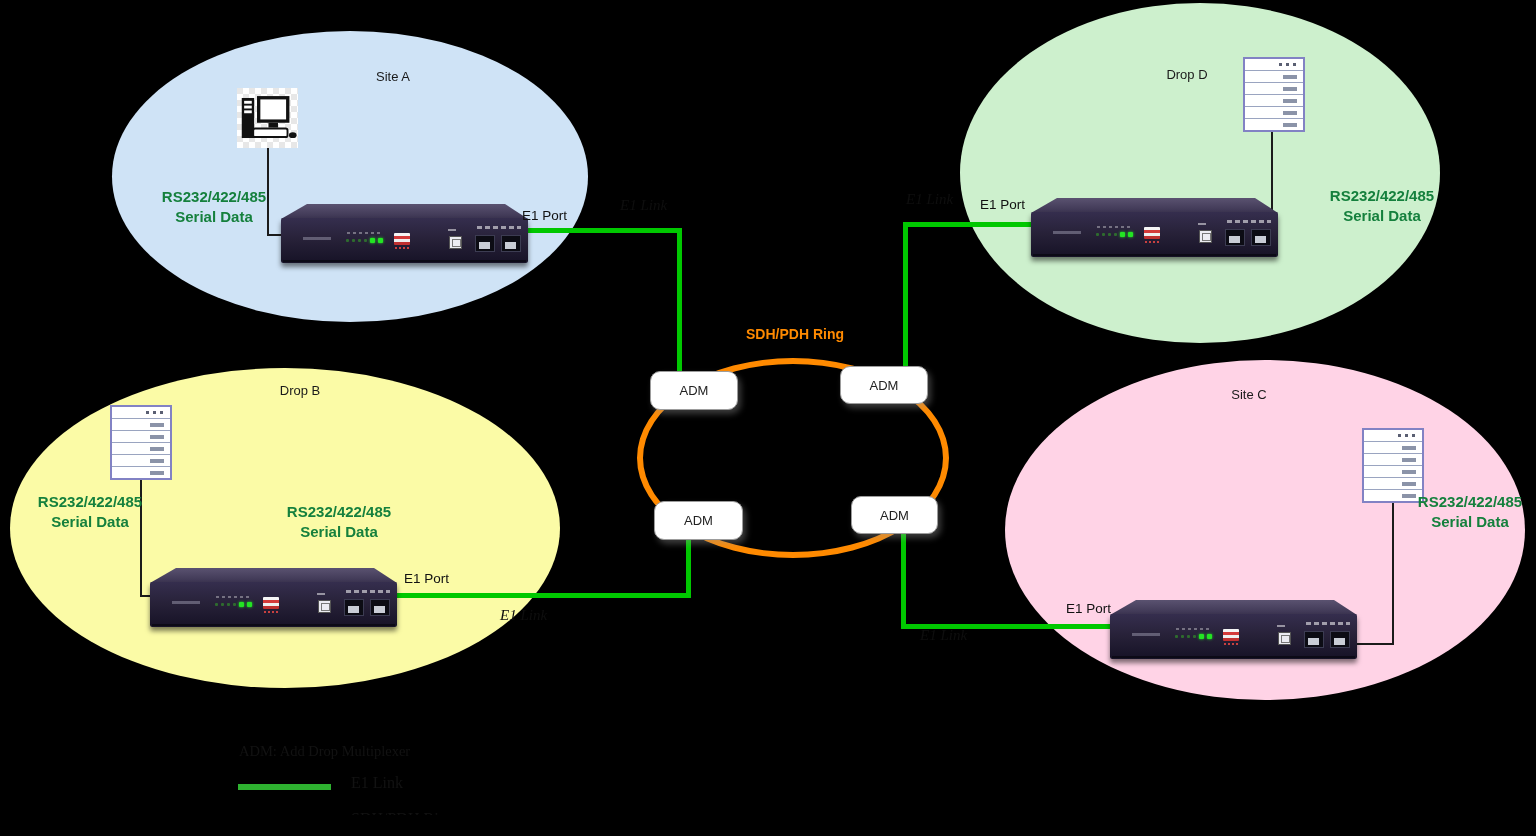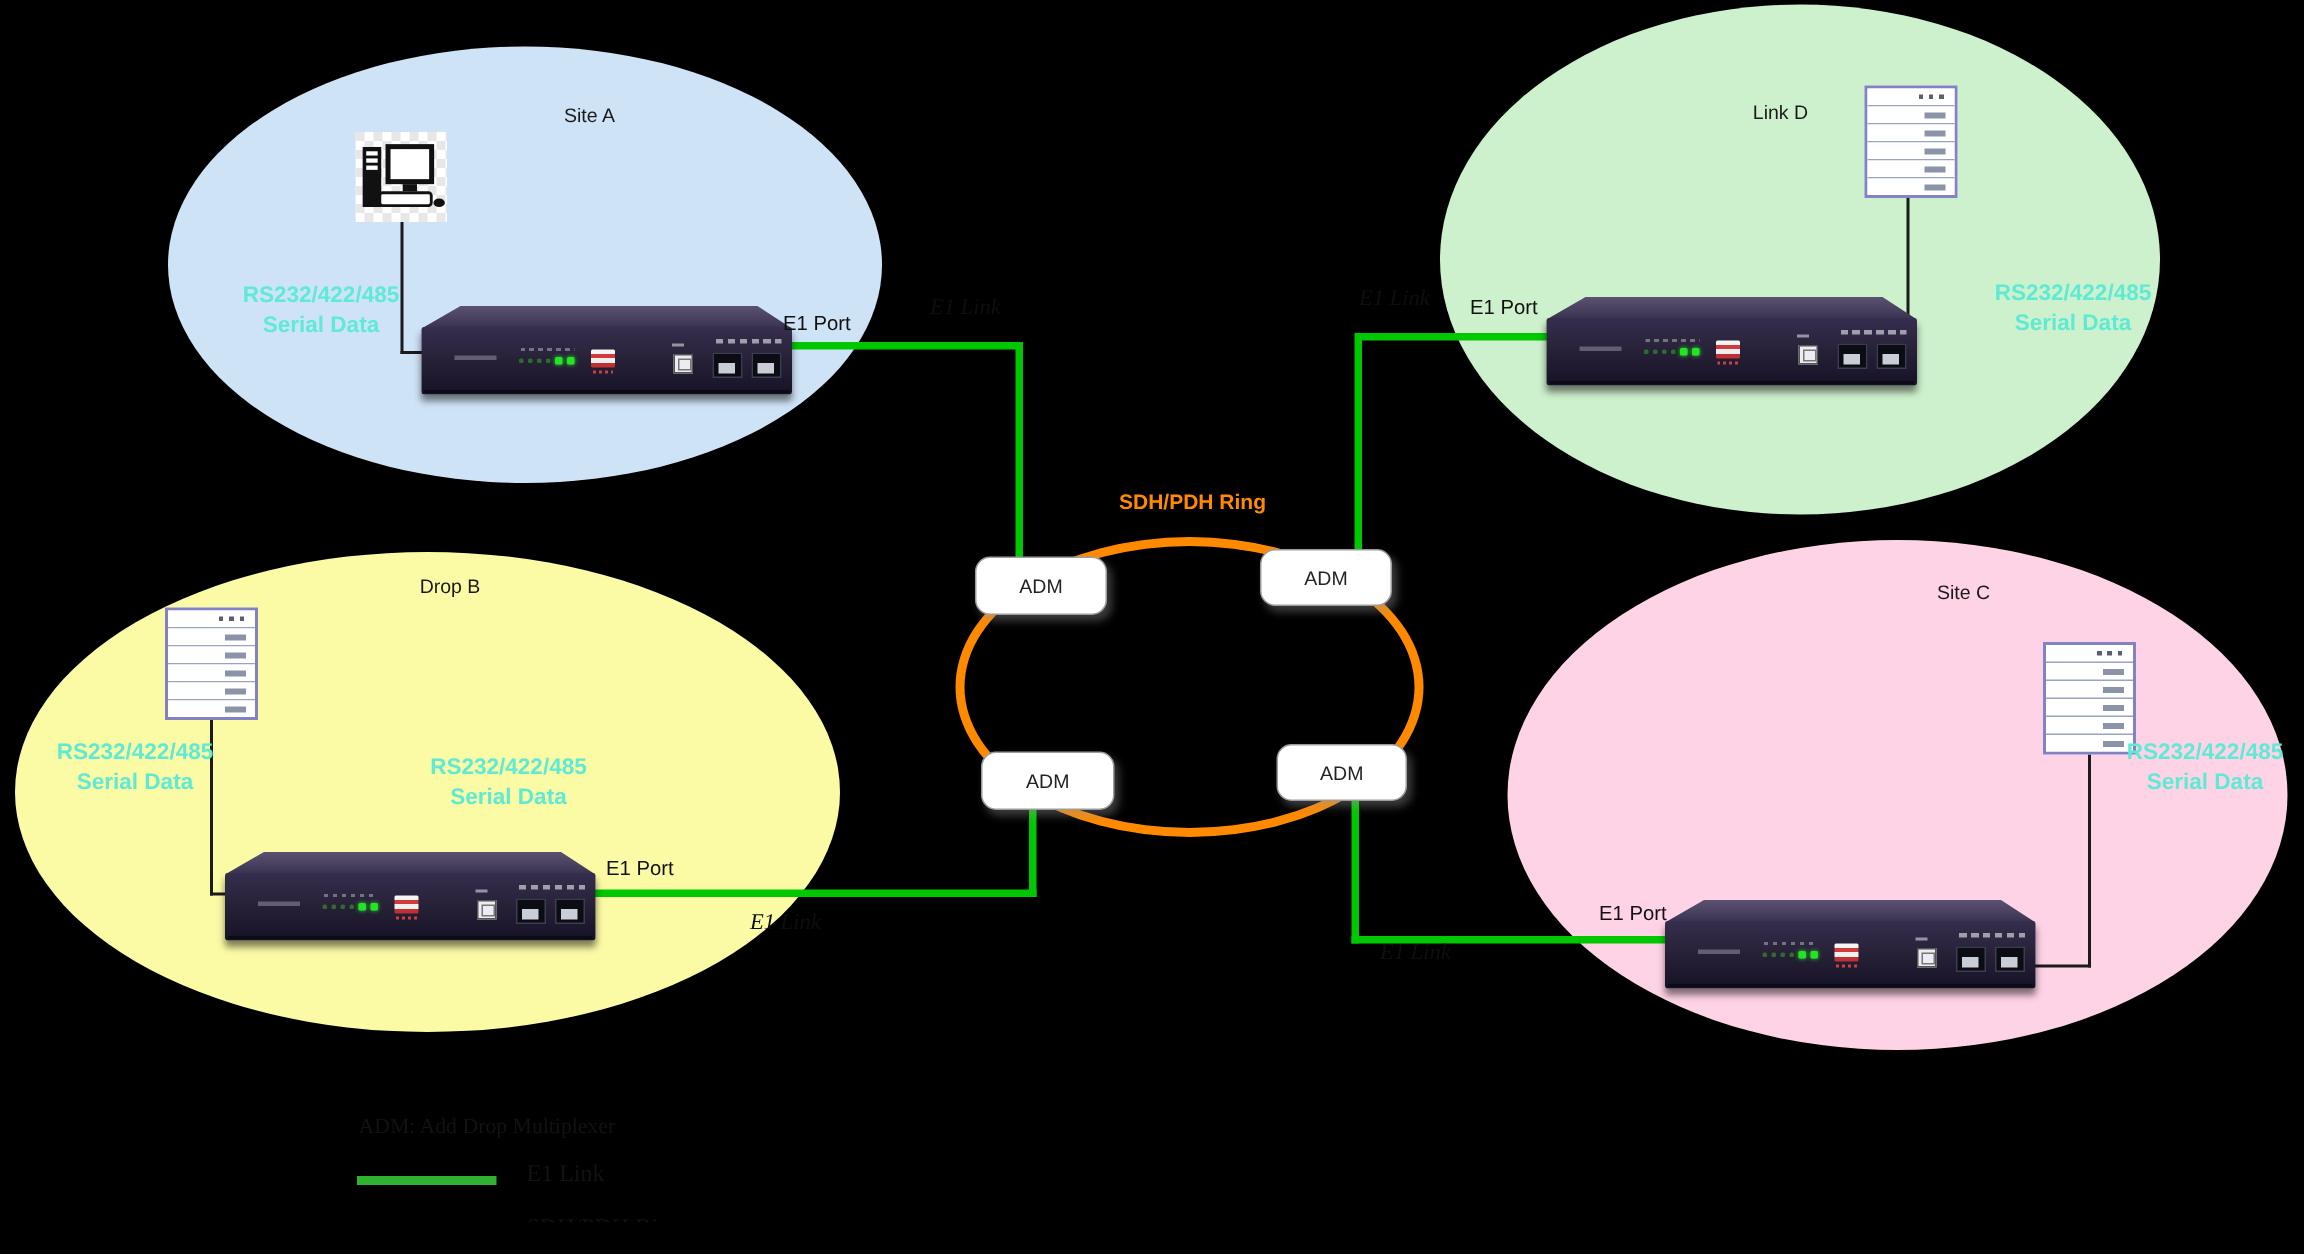--- a/index.html
+++ b/index.html
@@ -10,21 +10,21 @@
   .ellipse{position:absolute;border-radius:50%;}
   .el-a{left:112px;top:31px;width:476px;height:291px;background:#cfe3f6;}
   .el-b{left:10px;top:368px;width:550px;height:320px;background:#fbfba6;}
   .el-c{left:1005px;top:360px;width:520px;height:340px;background:#ffd3e6;}
   .el-d{left:960px;top:3px;width:480px;height:340px;background:#cdf0cd;}
 
   
   .sitename{position:absolute;width:90px;text-align:center;font-size:13px;color:#1a1a1a;}
   .e1port{position:absolute;width:60px;font-size:13.5px;color:#111;}
   .serial{position:absolute;width:132px;text-align:center;font-weight:bold;
-          font-size:15px;line-height:1.3;color:#5eead4;}
+          font-size:15px;line-height:1.3;color:#15803d;}
   .serial span{display:block;}
   .faintlink{position:absolute;width:80px;font-family:"Liberation Serif",serif;
              font-style:italic;font-size:15px;color:#0e0e0e;}
 
   
   .blkline{position:absolute;background:#1b1b1b;}
   .greenline{position:absolute;background:#00c800;}
 
   
   .ring{position:absolute;left:637px;top:358px;width:312px;height:200px;
@@ -100,22 +100,22 @@
 
 <div id="stage">
 
   <div class="ellipse el-a"></div>
   <div class="ellipse el-b"></div>
   <div class="ellipse el-c"></div>
   <div class="ellipse el-d"></div>
 
   <div class="sitename" style="left:348px;top:69px;">Site A</div>
   <div class="sitename" style="left:255px;top:383px;">Drop B</div>
-  <div class="sitename" style="left:1264px;top:387px;">Site C</div>
-  <div class="sitename" style="left:1142px;top:67px;">Link D</div>
+  <div class="sitename" style="left:1204px;top:387px;">Site C</div>
+  <div class="sitename" style="left:1142px;top:67px;">Drop D</div>
 
   <div class="blkline" style="left:267px;top:147px;width:2px;height:89px;"></div>
   <div class="blkline" style="left:267px;top:234px;width:17px;height:2px;"></div>
   <div class="blkline" style="left:140px;top:478px;width:2px;height:119px;"></div>
   <div class="blkline" style="left:140px;top:595px;width:14px;height:2px;"></div>
   <div class="blkline" style="left:1271px;top:128px;width:2px;height:86px;"></div>
   <div class="blkline" style="left:1392px;top:500px;width:2px;height:145px;"></div>
   <div class="blkline" style="left:1352px;top:643px;width:42px;height:2px;"></div>
 
   <div class="greenline" style="left:526px;top:228px;width:156px;height:5px;"></div>

